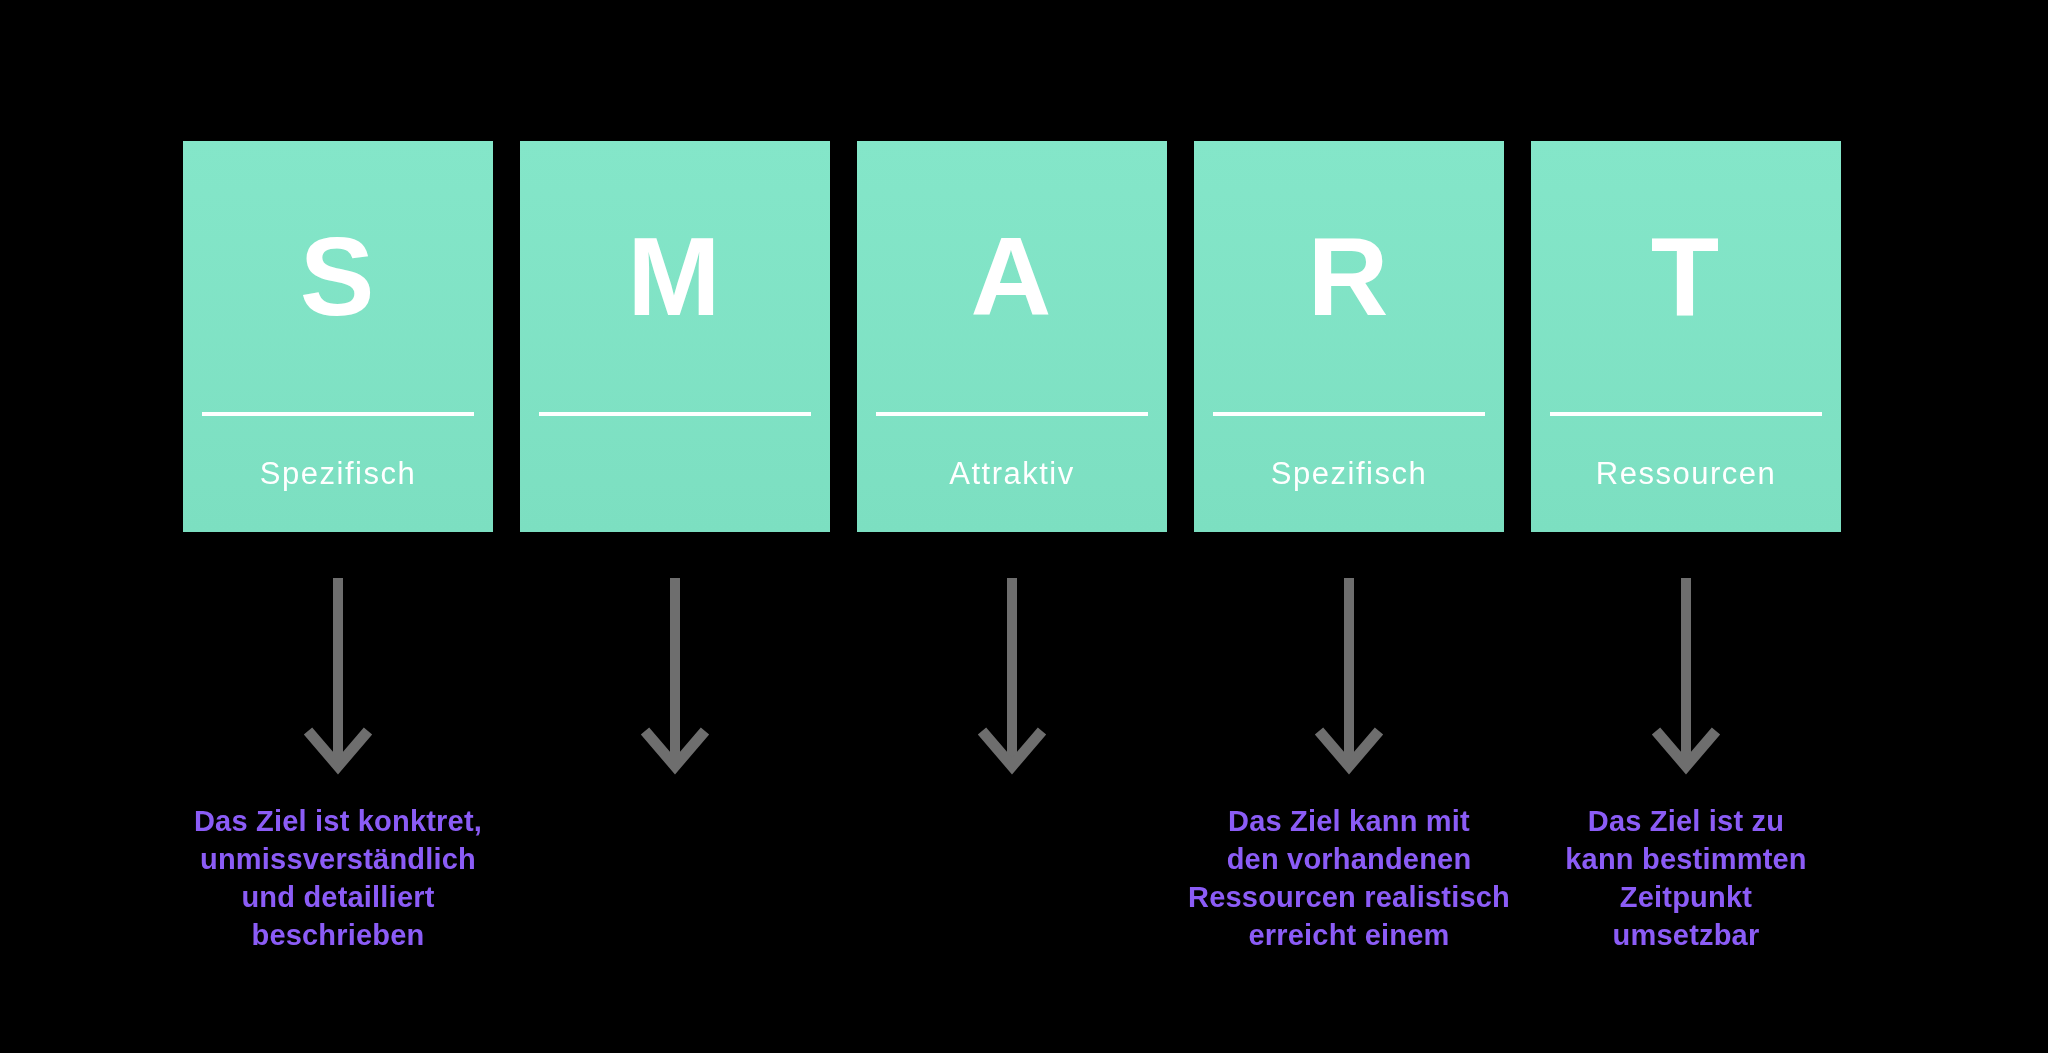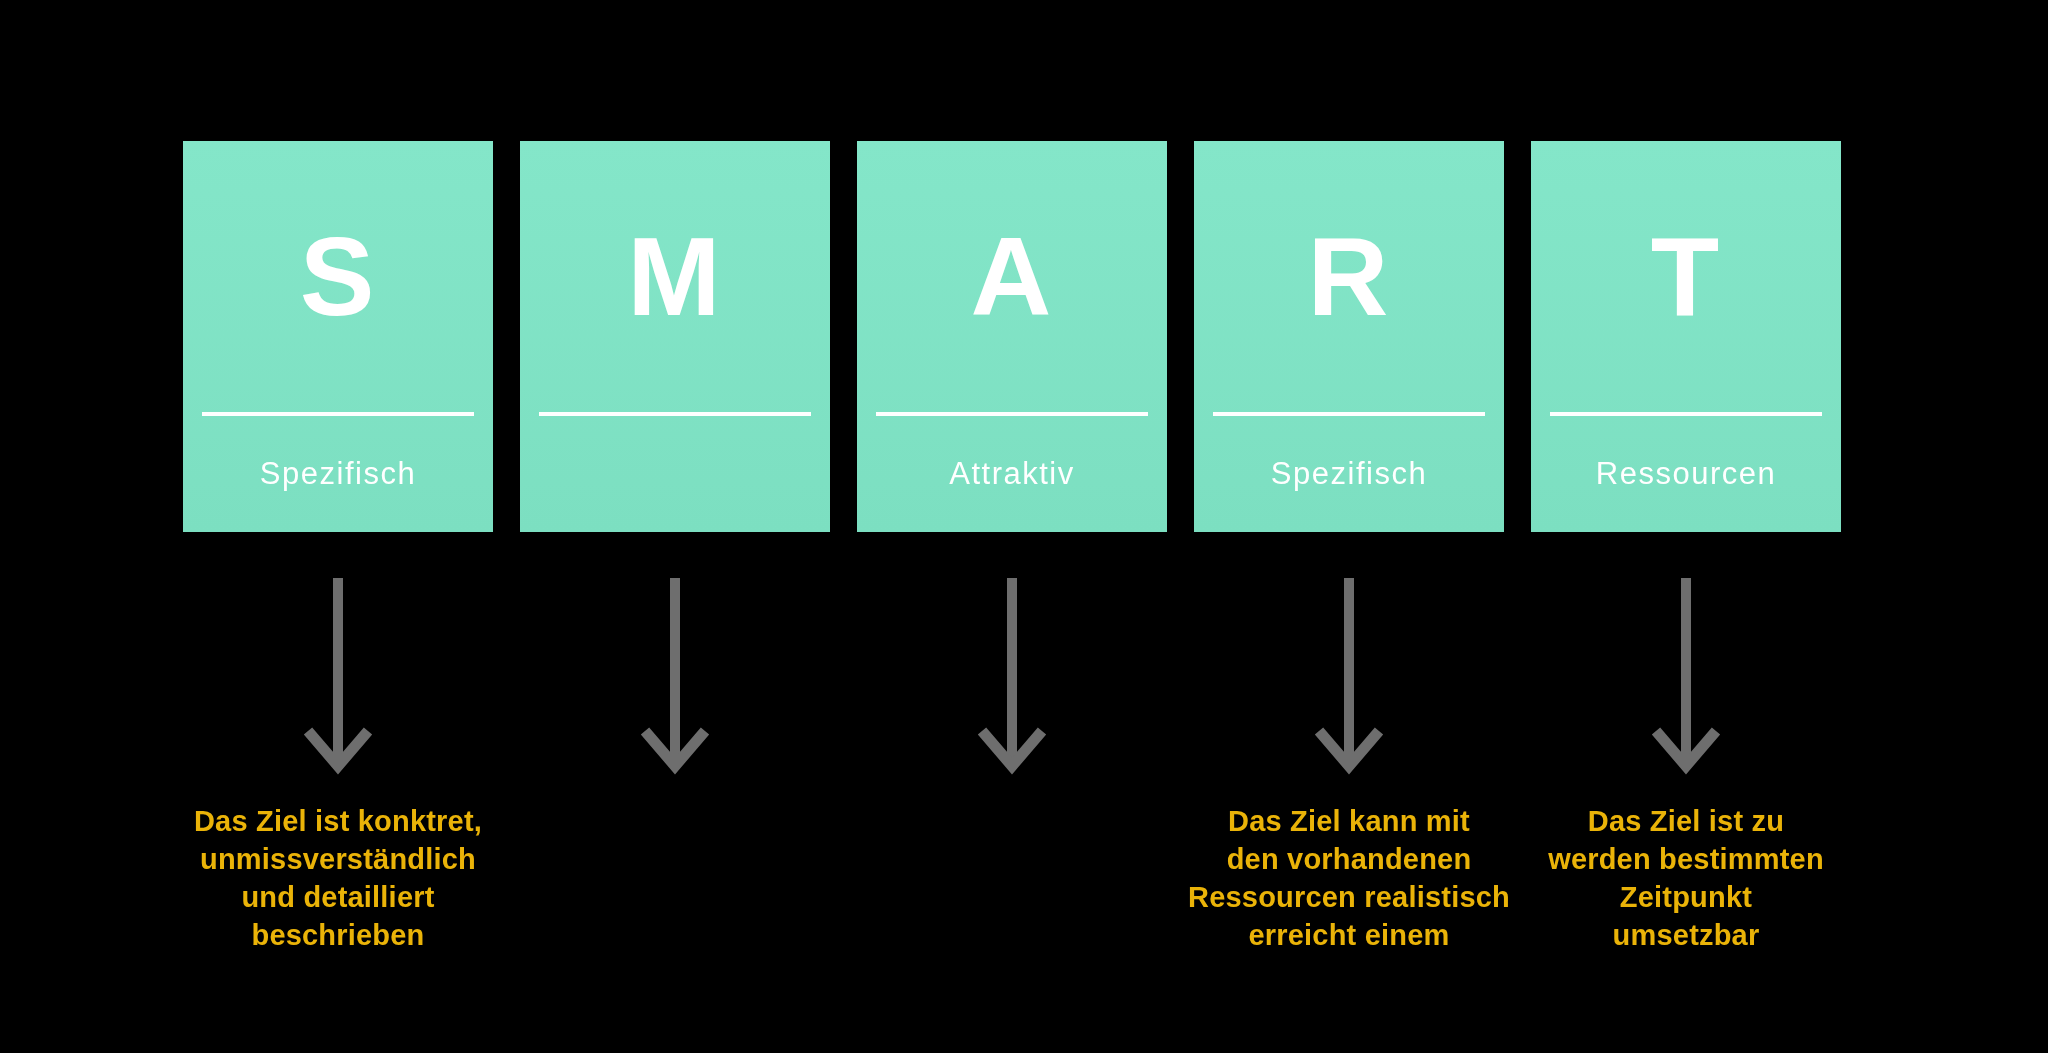--- a/index.html
+++ b/index.html
@@ -70,21 +70,21 @@
   .arrow line, .arrow polyline {
     stroke: #6e6e6e;
     fill: none;
   }
   .desc {
     margin-top: 20px;
     width: 364px;
     margin-left: -27px;
     margin-right: -27px;
     text-align: center;
-    color: #eab308;
+    color: #8b5cf6;
     font-size: 29px;
     line-height: 38px;
     font-weight: 700;
     letter-spacing: 0.2px;
     white-space: pre-line;
   }
 </style>
 </head>
 <body>
 
@@ -150,19 +150,19 @@
       <div class="card">
         <div class="letter">T</div>
         <div class="divider"></div>
         <div class="label">Ressourcen</div>
       </div>
       <svg class="arrow" viewBox="0 0 310 250">
         <line x1="155" y1="46" x2="155" y2="232" stroke-width="10"></line>
         <polyline points="125,199 155,234 185,199" stroke-width="11"></polyline>
       </svg>
       <div class="desc">Das Ziel ist zu
-werden bestimmten
+kann bestimmten
 Zeitpunkt
 umsetzbar</div>
     </div>
 
   </div>
 </div>
 
 </body></html>

